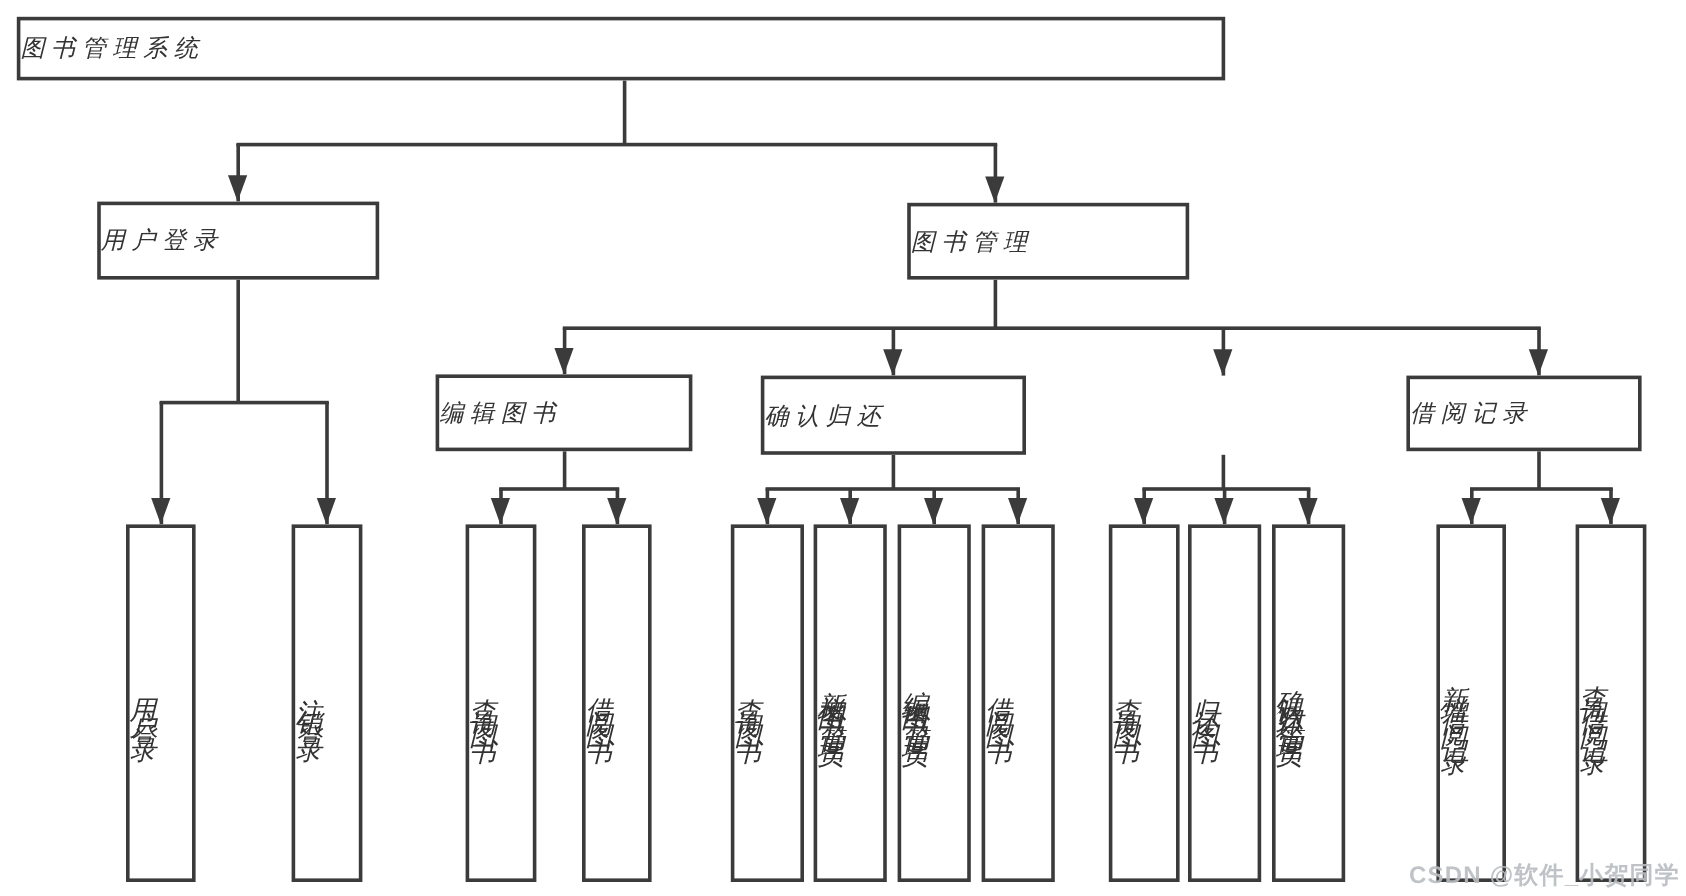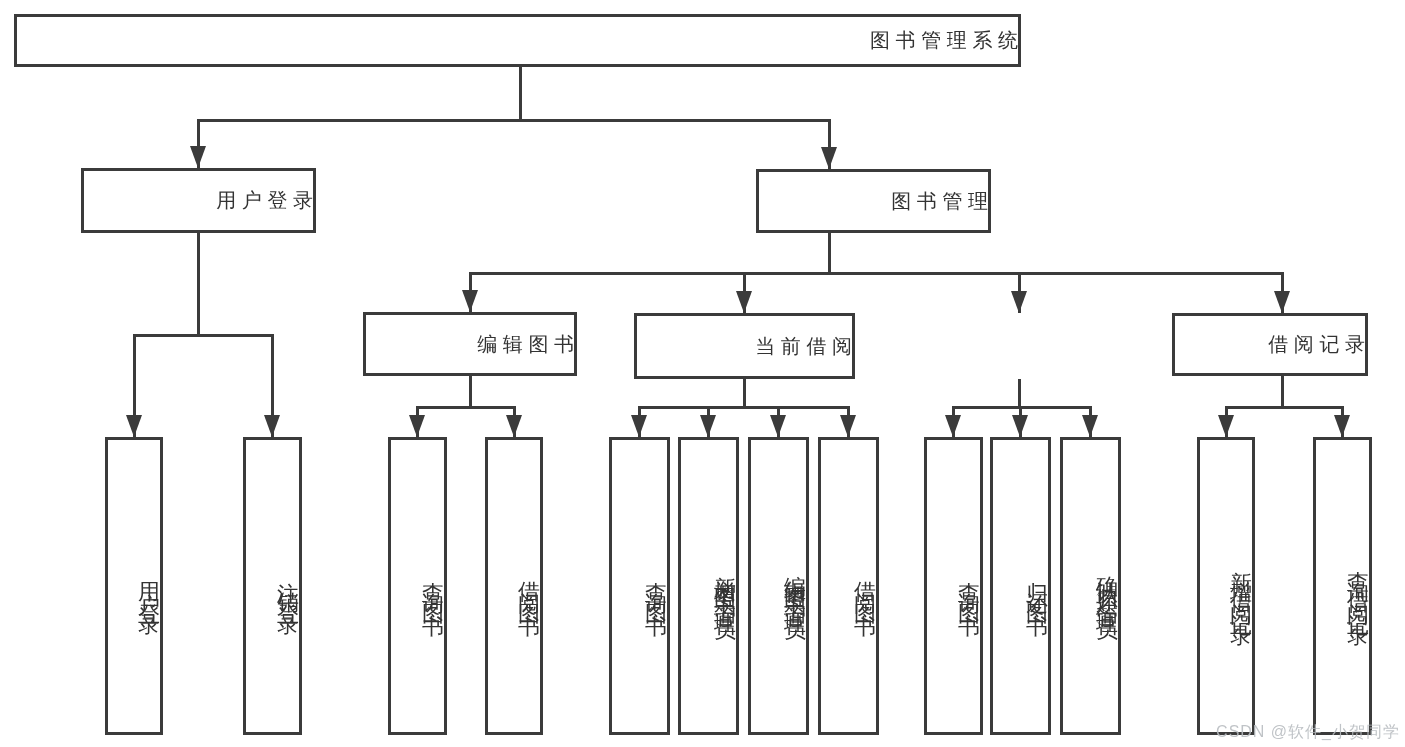--- a/index.html
+++ b/index.html
@@ -8,23 +8,24 @@
     position:relative;
     width:1405px;height:747px;
     background:var(--bg,#fff);
     overflow:hidden;
   }
   .node{
     position:absolute;
     box-sizing:border-box;
     background:var(--box-bg,#fff);
     border:3px solid var(--border,#3b3b3b);
-    display:flex;align-items:center;justify-content:flex-end;
+    display:flex;align-items:center;justify-content:flex-start;
     color:var(--text,#333);
     z-index:2;
+    font-style:italic;
   }
   .node.title span,.node.branch span{
     font-size:20px;
     letter-spacing:0.28em;
     margin-right:-0.28em;
     white-space:nowrap;
   }
   .node.leaf span{
     writing-mode:vertical-rl;
     font-size:22px;
@@ -43,26 +44,27 @@
     position:absolute;
     width:0;height:0;
     border-left:8px solid transparent;
     border-right:8px solid transparent;
     border-top:22px solid var(--line,#3b3b3b);
     z-index:1;
   }
   .watermark{
     position:absolute;
     right:5px;bottom:4px;
-    font-size:16px;
+    font-size:20px;
     letter-spacing:1px;
     color:var(--wm,#b9bdc1);
     opacity:0.9;
     z-index:5;
     white-space:nowrap;
+    font-weight:bold;
   }
 </style>
 </head>
 <body>
 
 <div id="canvas">
   <div class="watermark">CSDN @软件_小贺同学</div>
 <div class="line" style="left: 518.5px; top: 67px; width: 3px; height: 53px;"></div>
     <div class="line" style="left: 196.5px; top: 118.5px; width: 634px; height: 3px;"></div>
     <div class="line" style="left: 196.5px; top: 120px; width: 3px; height: 48px;"></div>
@@ -121,21 +123,21 @@
     <div class="node branch" style="left: 81px; top: 168px; width: 235px; height: 65px;">
       <span>用户登录</span>
     </div>
     <div class="node branch" style="left: 712px; top: 169px; width: 235px; height: 64px; margin-left: 44px;">
       <span>图书管理</span>
     </div>
     <div class="node branch" style="left: 363px; top: 312px; width: 214px; height: 64px;">
       <span>编辑图书</span>
     </div>
     <div class="node branch" style="left: 634px; top: 313px; width: 221px; height: 66px;">
-      <span>当前借阅</span>
+      <span>确认归还</span>
     </div>
     <div class="node branch" style="left: 1172px; top: 313px; width: 196px; height: 63px;">
       <span>借阅记录</span>
     </div>
     <div class="node leaf" style="left: 105px; top: 437px; width: 58px; height: 298px;">
       <span>用户登录</span>
     </div>
     <div class="node leaf" style="left: 243px; top: 437px; width: 59px; height: 298px;">
       <span>注销登录</span>
     </div>

